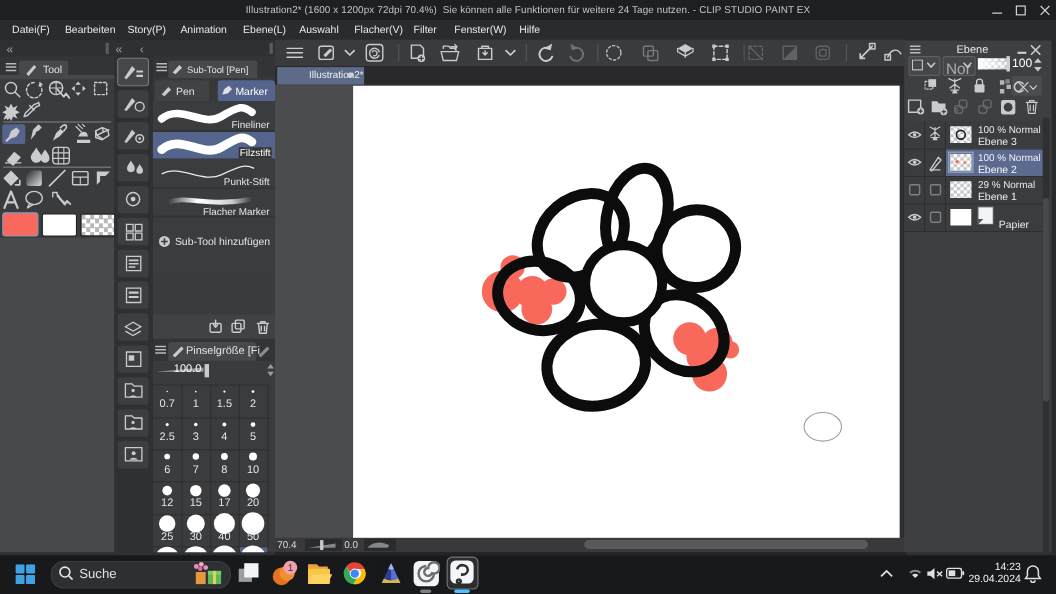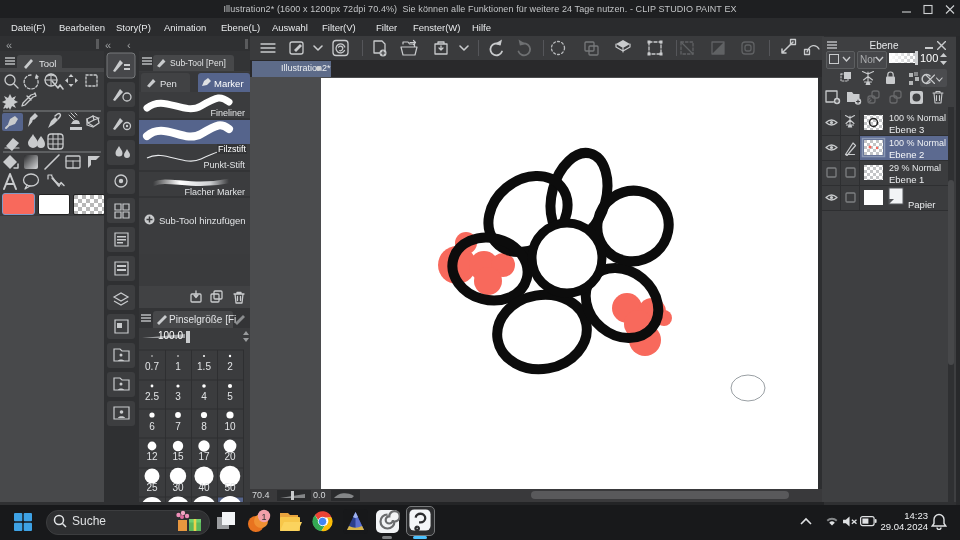--- a/index.html
+++ b/index.html
@@ -28,21 +28,21 @@
         <path d="M46 1.5 l8 8 M54 1.5 l-8 8"></path>
       </g>
 </svg>
 <div class="abs" id="menubar">
 <span style="left:11px">Datei(F)</span>
       <span style="left:59px">Bearbeiten</span>
       <span style="left:116px">Story(P)</span>
       <span style="left:164px">Animation</span>
       <span style="left:221px">Ebene(L)</span>
       <span style="left:272px">Auswahl</span>
-      <span style="left:322px">Filter(V)</span>
+      <span style="left:322px">Flacher(V)</span>
       <span style="left:376px">Filter</span>
       <span style="left:413px">Fenster(W)</span>
       <span style="left:472px">Hilfe</span>
 </div>
 
 <div class="abs" style="left:0;top:36px;width:960px;height:469px;background:#2f3032;"></div>
 <div id="leftcol">
 
  <div class="abs dockhead" style="left:6px;top:39px;">«</div>
  <div class="abs" style="left:96px;top:39px;width:3px;height:10px;background:#5a5b5d;"></div>
@@ -233,21 +233,21 @@
   <defs>
           <linearGradient id="fade" x1="0" y1="0" x2="1" y2="0">
             <stop offset="0" stop-color="#3b3c3e"></stop>
             <stop offset="0.35" stop-color="#ffffff"></stop>
             <stop offset="0.75" stop-color="#cfd1d3"></stop>
             <stop offset="1" stop-color="#3b3c3e"></stop>
           </linearGradient>
         </defs>
  </svg>
  <div class="abs txt" style="left:0;top:108px;width:245px;text-align:right;font-size:9px;">Fineliner</div>
- <div class="abs" style="left:217px;top:144px;font-size:9px;color:#fff;background:#333436;padding:0 1px;">Filzstift</div>
+ <div class="abs" style="left:217px;top:134px;font-size:9px;color:#fff;background:#333436;padding:0 1px;">Filzstift</div>
  <div class="abs txt" style="left:0;top:160px;width:245px;text-align:right;font-size:9px;">Punkt-Stift</div>
  <div class="abs txt" style="left:0;top:187px;width:245px;text-align:right;font-size:9px;">Flacher Marker</div>
  <svg class="abs" style="left:144px;top:214px;" width="11" height="11">
         <circle cx="5.5" cy="5.5" r="5" fill="#c9cbcd"></circle>
         <path d="M5.5 2.5v6M2.5 5.5h6" stroke="#3b3c3e" stroke-width="1.5"></path>
       </svg>
  <div class="abs txt" style="left:159px;top:215px;font-size:9.5px;text-align:center;">Sub-Tool hinzufügen</div>
 
  <div class="abs" style="left:139px;top:286px;width:111px;height:22px;background:#414244;"></div>
  <svg class="abs" style="left:190px;top:290px;" width="56" height="14" viewBox="0 0 56 14">
@@ -461,21 +461,21 @@
  <svg class="abs" style="left:937px;top:41px;" width="9" height="9">
         <path d="M0 0 L9 9 M9 0 L0 9" stroke="#c9cbcd" stroke-width="1.4"></path>
       </svg>
 
  <div class="abs" style="left:826px;top:51px;width:27px;height:16px;background:#46474a;border:1px solid #5c5e60;border-radius:2px;"></div>
  <svg class="abs" style="left:829px;top:54px;" width="22" height="11">
         <rect x="0.5" y="0.5" width="9" height="9" fill="none" stroke="#c9cbcd"></rect>
         <path d="M14 3 l3.5 4 3.5 -4" stroke="#c9cbcd" fill="none" stroke-width="1.4"></path>
       </svg>
  <div class="abs" style="left:857px;top:51px;width:28px;height:16px;background:#46474a;border:1px solid #5c5e60;border-radius:2px;"></div>
- <div class="abs" style="left:860px;top:54px;font-size:10px;color:#aaacae;">Nor</div>
+ <div class="abs" style="left:860px;top:54px;font-size:14px;color:#aaacae;">Nor</div>
  <svg class="abs" style="left:875px;top:54px;" width="9" height="11">
         <path d="M1 3 l3.5 4 3.5 -4" stroke="#c9cbcd" fill="none" stroke-width="1.4"></path>
       </svg>
  <div class="abs" style="left:889px;top:53px;width:29px;height:10px;background:repeating-conic-gradient(#ffffff 0 25%,#bfc1c3 0 50%) 0 0/6px 6px;"></div>
  <div class="abs" style="left:889px;top:53px;width:29px;height:10px;background:linear-gradient(90deg,rgba(255,255,255,1),rgba(255,255,255,0));"></div>
  <div class="abs" style="left:915px;top:51px;width:3px;height:14px;background:#cfd1d3;"></div>
  <div class="abs" style="left:920px;top:52px;font-size:11px;color:#fff;">100</div>
  <svg class="abs" style="left:939px;top:52px;" width="9" height="14">
         <path d="M1 5 l3.5 -4 3.5 4z M1 9 l3.5 4 3.5 -4z" fill="#c9cbcd"></path>
       </svg>

